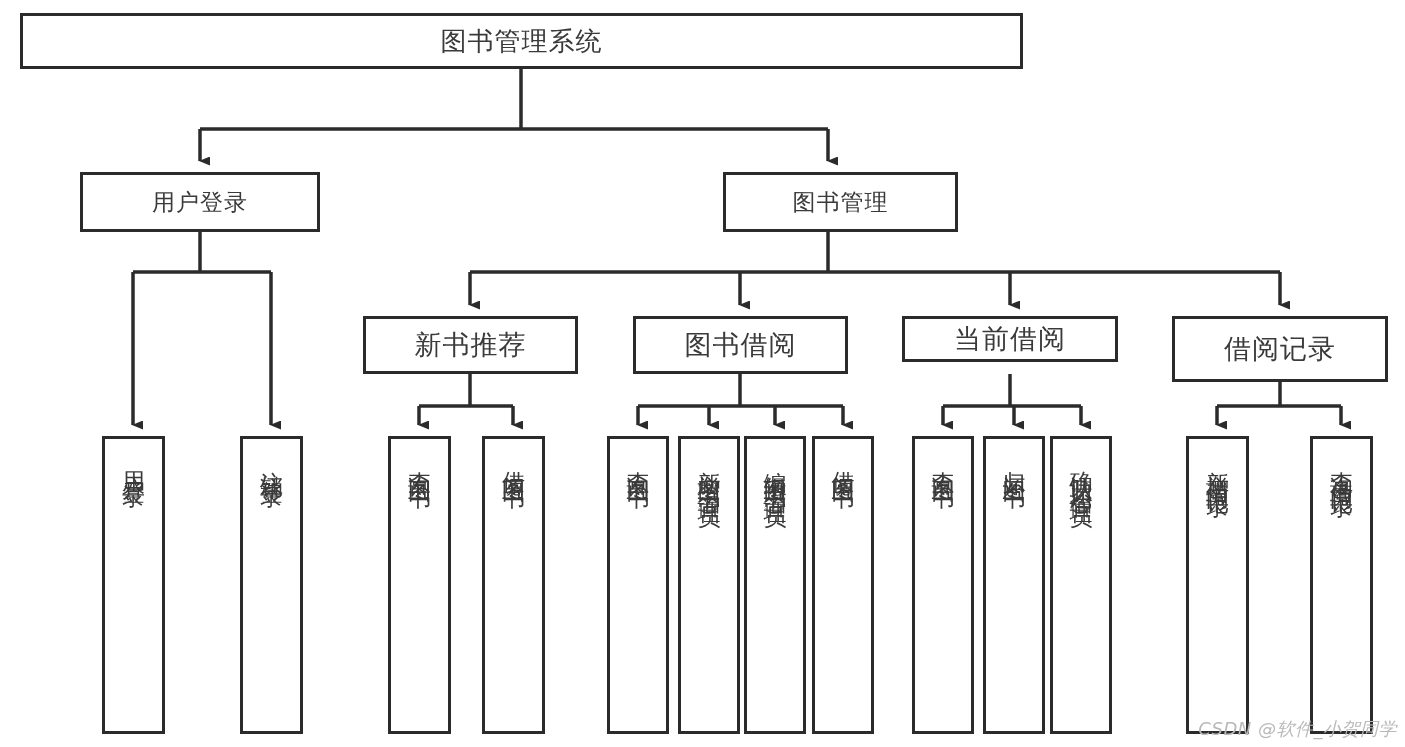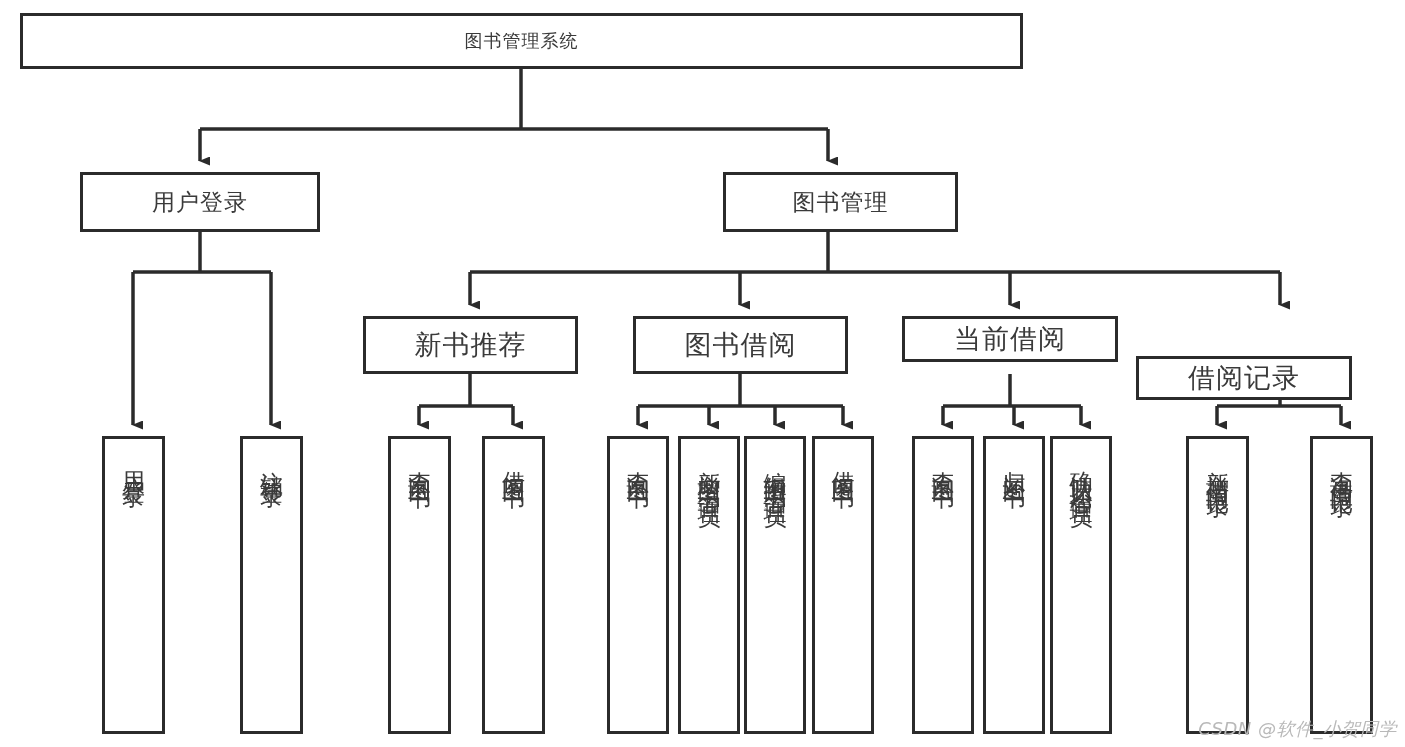--- a/index.html
+++ b/index.html
@@ -31,21 +31,21 @@
     box-sizing: border-box;
     background: #ffffff;
     border: 3px solid #2b2b2b;
     display: flex;
     align-items: center;
     justify-content: center;
     color: #3a3a3a;
     letter-spacing: 1px;
     z-index: 2;
   }
-  .node.level1 { font-size: 18px; }
+  .node.level1 { font-size: 26px; }
   .node.level2 { font-size: 23px; }
   .node.level3 { font-size: 27px; }
   .node.leaf {
     font-size: 23px;
     align-items: flex-start;
     justify-content: center;
     padding-top: 14px;
   }
   .leaf .vtext {
     writing-mode: vertical-rl;
@@ -127,21 +127,21 @@
       </div>
       <div class="node level3" style="left: 363px; top: 316px; width: 215px; height: 58px;">
         <span>新书推荐</span>
       </div>
       <div class="node level3" style="left: 633px; top: 316px; width: 215px; height: 58px;">
         <span>图书借阅</span>
       </div>
       <div class="node level3" style="left: 902px; top: 316px; width: 216px; height: 46px;">
         <span>当前借阅</span>
       </div>
-      <div class="node level3" style="left: 1136px; top: 316px; width: 216px; height: 44px; margin-top: 40px;">
+      <div class="node level3" style="left: 1172px; top: 316px; width: 216px; height: 66px;">
         <span>借阅记录</span>
       </div>
       <div class="node leaf" style="left: 102px; top: 436px; width: 63px; height: 298px;">
         <span class="vtext">用户登录</span>
       </div>
       <div class="node leaf" style="left: 240px; top: 436px; width: 63px; height: 298px;">
         <span class="vtext">注销登录</span>
       </div>
       <div class="node leaf" style="left: 388px; top: 436px; width: 63px; height: 298px;">
         <span class="vtext">查询图书</span>

